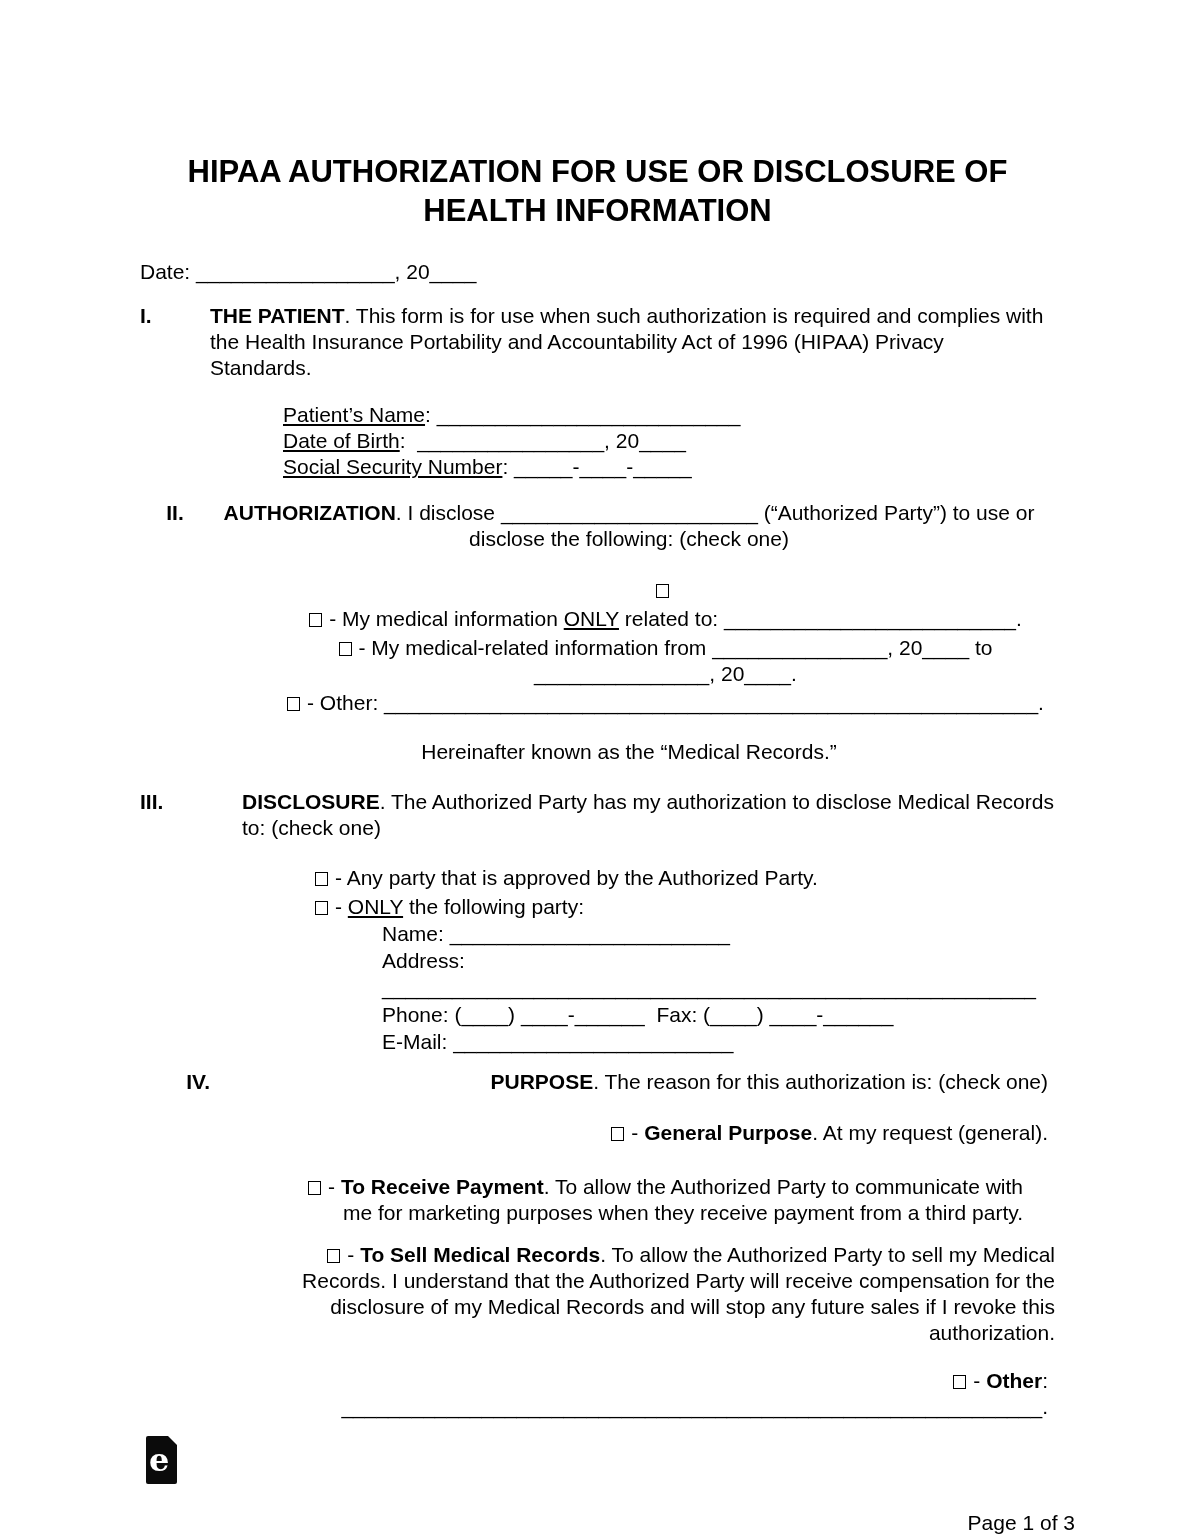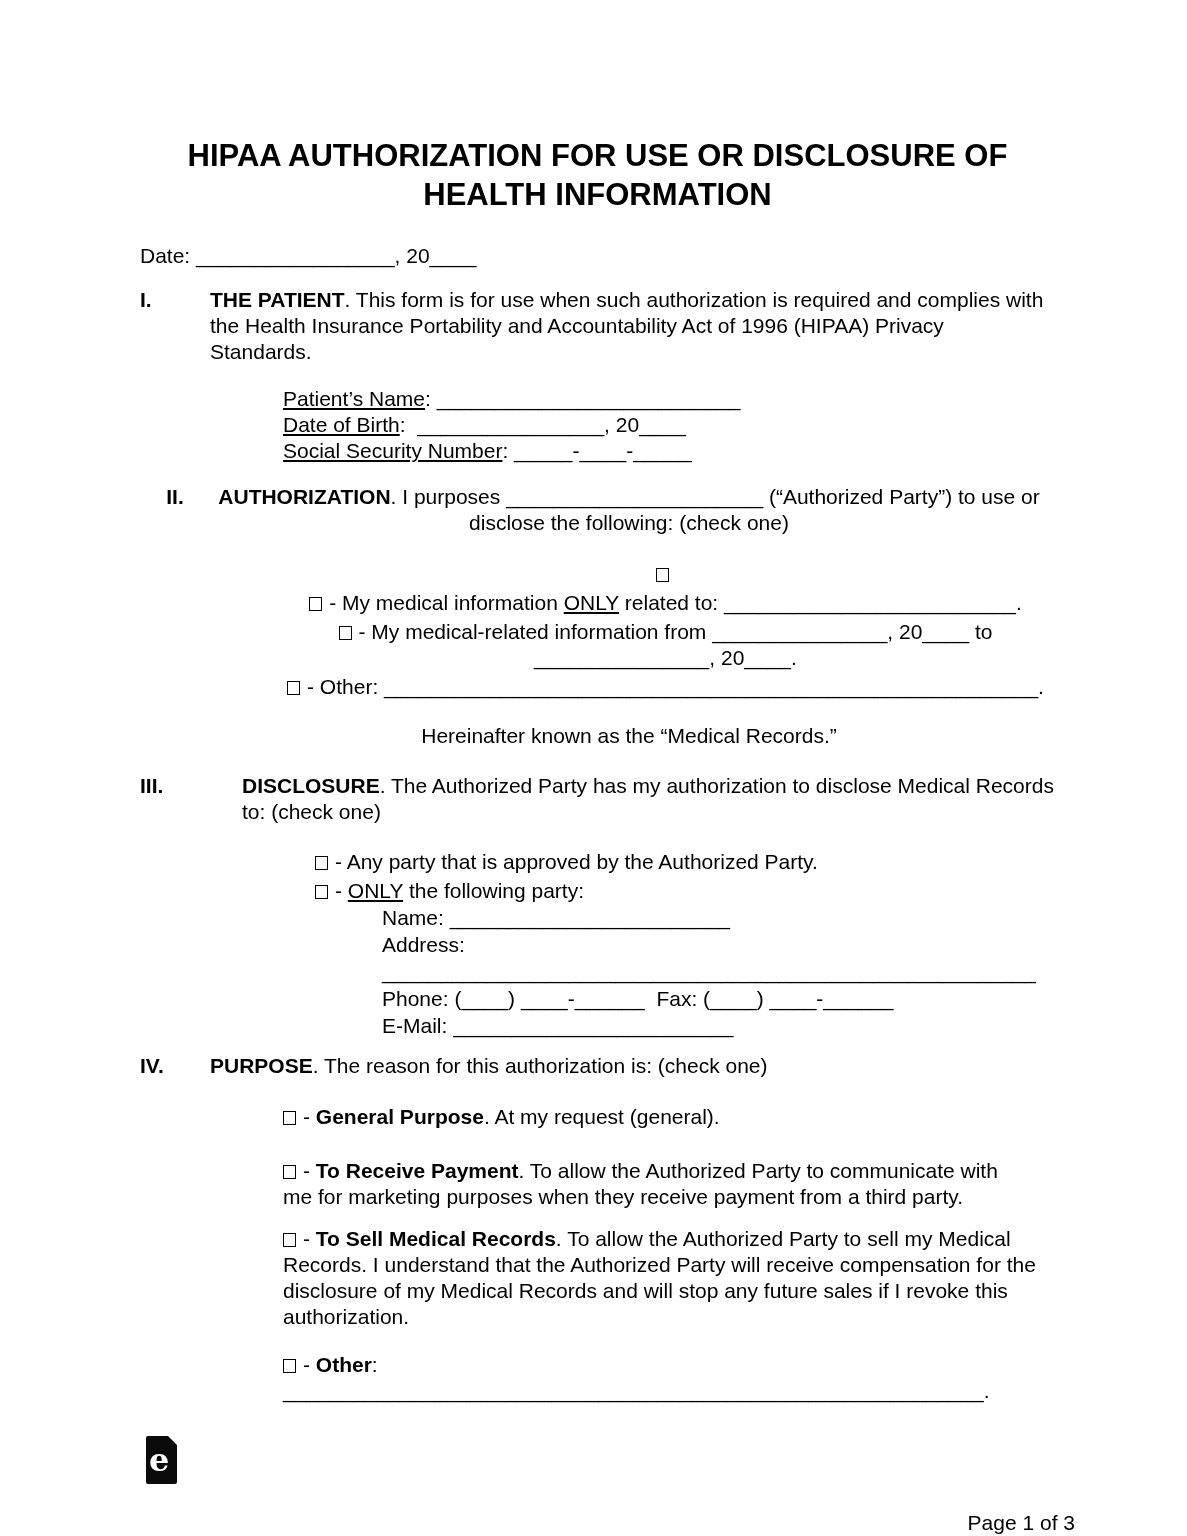--- a/index.html
+++ b/index.html
@@ -12,38 +12,38 @@
     background: #ffffff;
     color: #000000;
     font-family: "Liberation Sans", sans-serif;
     font-size: 21px;
     line-height: 26px;
     overflow: hidden;
   }
   .content { padding: 136px 132px 0 140px; }
 
   .title {
-    margin: 0;
+    margin: 16px;
     font-size: 31px;
     line-height: 39px;
     font-weight: bold;
     text-align: center;
     letter-spacing: 0px;
   }
   .title .tl { display: block; }
 
   .pre { white-space: pre-wrap; }
 
   .date-line { margin-top: 29px; }
 
   .section { display: flex; align-items: flex-start; }
   .sec-1 { margin-top: 18px; }
   .sec-2 { margin-top: 20px; text-align: center; }
   .sec-3 { margin-top: 24px; gap: 32px; }
-  .sec-4 { margin-top: 14px; }
+  .sec-4 { margin-top: 14px; text-align: right; }
   .num { width: 70px; flex: none; font-weight: bold; }
   .sec-body { width: 838px; flex: none; }
   .sec-text { margin: 0; }
   b, .bold { font-weight: bold; }
   .u { text-decoration: underline; }
 
   .fields { margin: 21px 0 0 73px; }
   .field { white-space: pre-wrap; }
 
   .cb-items { margin: 25px 0 0 73px; }
@@ -127,21 +127,21 @@
           <div class="field"><span class="u">Patient’s Name</span><span>: __________________________</span></div>
           <div class="field"><span class="u">Date of Birth</span><span>:  ________________, 20____</span></div>
           <div class="field"><span class="u">Social Security Number</span><span>: _____-____-_____</span></div>
         </div>
       </div>
     </div>
 
     <div class="section sec-2">
       <div class="num">II.</div>
       <div class="sec-body">
-        <p class="sec-text"><b>AUTHORIZATION</b><span>. I purposes </span><span>______________________</span><span> (“Authorized Party”) to use or disclose the following: (check one)</span></p>
+        <p class="sec-text"><b>AUTHORIZATION</b><span>. I disclose </span><span>______________________</span><span> (“Authorized Party”) to use or disclose the following: (check one)</span></p>
 
         <div class="cb-items">
           <div class="cb-item"><span class="cb"></span></div>
           <div class="cb-item"><span class="cb"></span><span>- My medical information </span><span class="u">ONLY</span><span> related to: _________________________.</span></div>
           <div class="cb-item"><span class="cb"></span><span>- My medical-related information from _______________, 20____ to _______________, 20____.</span></div>
           <div class="cb-item"><span class="cb"></span><span>- Other: ________________________________________________________.</span></div>
         </div>
 
         <div class="note">Hereinafter known as the “Medical Records.”</div>
       </div>

